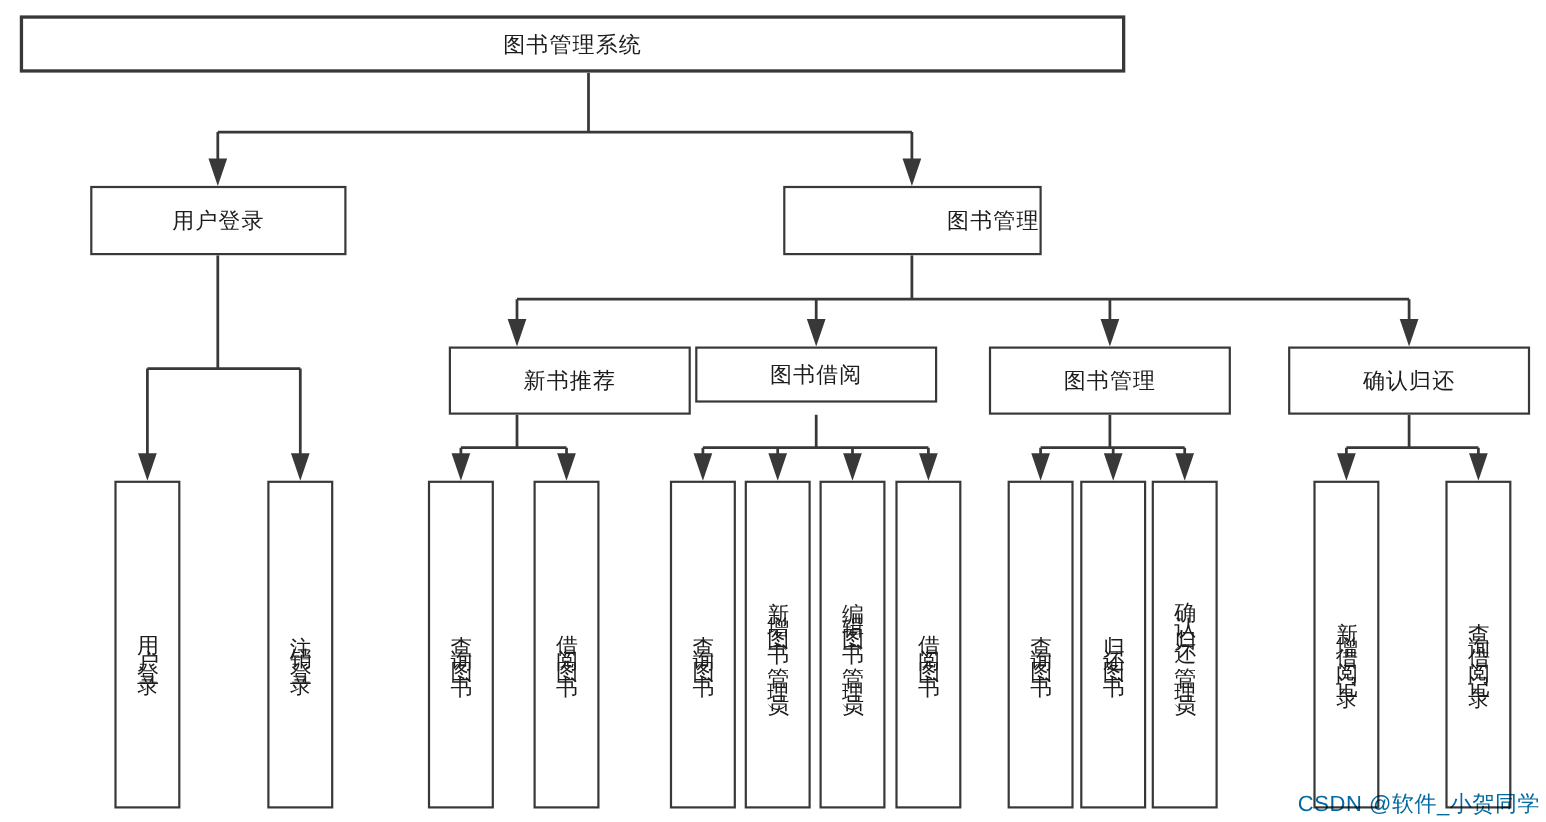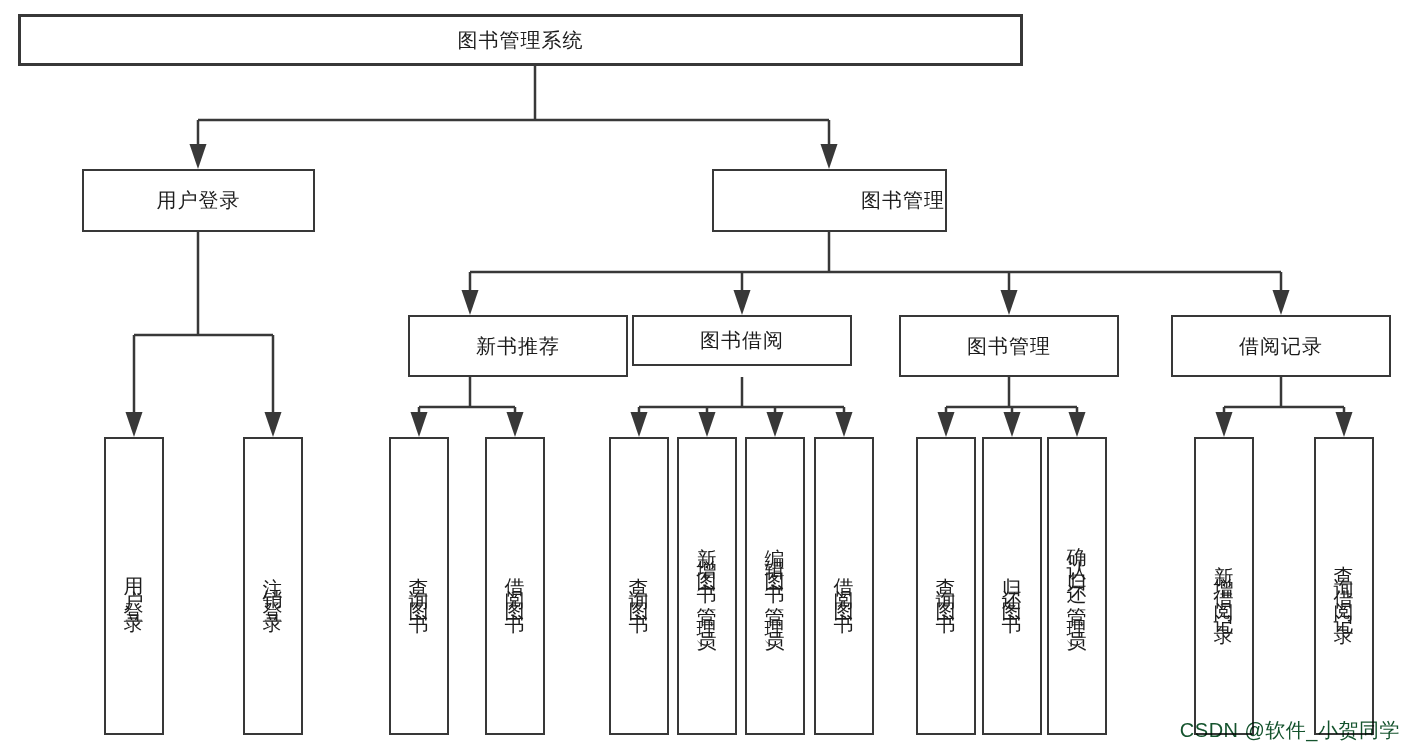--- a/index.html
+++ b/index.html
@@ -13,21 +13,21 @@
     display:flex;align-items:center;justify-content:center;
     font-size:20px;letter-spacing:1px;z-index:2;
   }
   .root{border-width:3px;}
   .vbox span{
     writing-mode:vertical-rl;text-orientation:mixed;
     letter-spacing:12px;line-height:1;white-space:nowrap;
   }
   .watermark{
     position:absolute;right:5px;bottom:3px;z-index:3;
-    font-size:20px;letter-spacing:0.5px;color:#14532d;mix-blend-mode:multiply;
+    font-size:20px;letter-spacing:0.5px;color:#0369a1;mix-blend-mode:multiply;
   }
 </style>
 </head>
 <body>
 
 <div class="stage">
 
   <svg class="connectors" width="1405" height="747" viewBox="0 0 1405 747" xmlns="http://www.w3.org/2000/svg">
     <g stroke="#383838" stroke-width="2.5" fill="none">
       <path d="M535 66 L535 120 M198 120 L829 120 M198 120 L198 146 M829 120 L829 146"></path>
@@ -75,21 +75,21 @@
   <div class="node" style="left:360px;top:315px;width:220px;height:62px;margin-left:48px;">
     <span>新书推荐</span>
   </div>
   <div class="node" style="left:632px;top:315px;width:220px;height:51px;">
     <span>图书借阅</span>
   </div>
   <div class="node" style="left:899px;top:315px;width:220px;height:62px;">
     <span>图书管理</span>
   </div>
   <div class="node" style="left:1171px;top:315px;width:220px;height:62px;">
-    <span>借阅记录</span>
+    <span>确认归还</span>
   </div>
 
   <div class="node vbox" style="left:104px;top:437px;width:60px;height:298px;">
     <span>用户登录</span>
   </div>
   <div class="node vbox" style="left:243px;top:437px;width:60px;height:298px;">
     <span>注销登录</span>
   </div>
 
   <div class="node vbox" style="left:389px;top:437px;width:60px;height:298px;">

